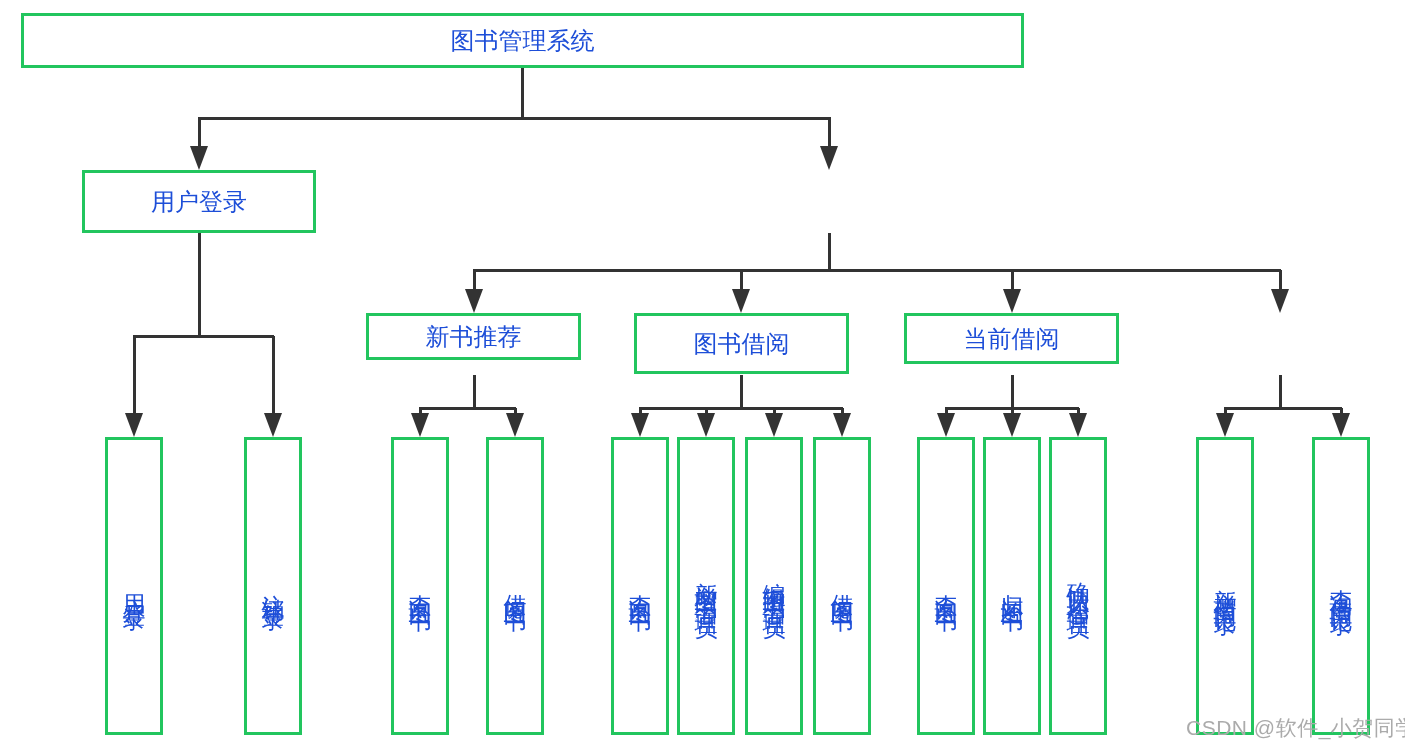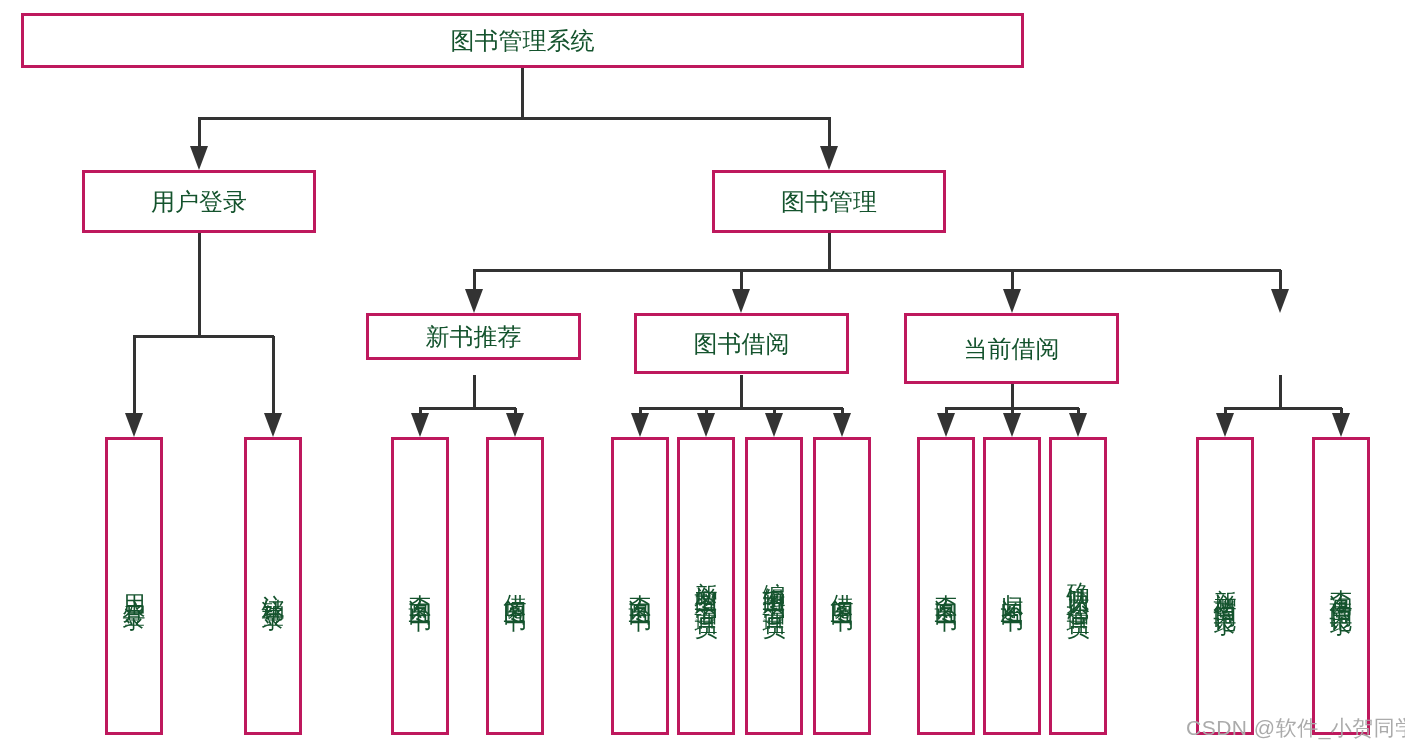--- a/index.html
+++ b/index.html
@@ -4,23 +4,23 @@
 <style>
   html,body{margin:0;padding:0;background:#ffffff;}
   body{width:1405px;height:747px;position:relative;overflow:hidden;
        font-family:"Liberation Sans","DejaVu Sans",sans-serif;}
   .canvas{position:absolute;left:0;top:0;width:1405px;height:747px;background:#ffffff;}
   .vline{position:absolute;width:3px;background:#333333;}
   .hline{position:absolute;height:3px;background:#333333;}
   .arrow{position:absolute;width:0;height:0;
          border-left:9px solid transparent;border-right:9px solid transparent;
          border-top:24px solid #333333;}
-  .node{position:absolute;box-sizing:border-box;border:3px solid #be185d;background:#ffffff;
+  .node{position:absolute;box-sizing:border-box;border:3px solid #22c55e;background:#ffffff;
         display:flex;align-items:center;justify-content:center;
-        color:#14532d;font-size:24px;white-space:nowrap;}
+        color:#1d4ed8;font-size:24px;white-space:nowrap;}
   .leaf{font-size:23px;}
   .leaf .vtext{writing-mode:vertical-rl;text-orientation:mixed;
                letter-spacing:5px;line-height:1;white-space:nowrap;}
   .watermark{position:absolute;left:1186px;top:714px;width:215px;
              color:#ababab;font-size:21px;letter-spacing:0.5px;
              white-space:nowrap;z-index:30;}
   #connectors div{z-index:1;}
   .node{z-index:10;}
 </style>
 </head>
@@ -83,31 +83,28 @@
       <div class="arrow" style="left: 1332px; top: 413px;"></div>
     </div>
 
   <div class="node" style="left:21px;top:13px;width:1003px;height:55px">
     <span>图书管理系统</span>
   </div>
 
   <div class="node" style="left:82px;top:170px;width:234px;height:63px">
     <span>用户登录</span>
   </div>
-  <div class="node" style="left:712px;top:170px;width:234px;height:63px">
-    <span>图书管理</span>
-  </div>
 
   <div class="node" style="left:366px;top:313px;width:215px;height:47px">
     <span>新书推荐</span>
   </div>
   <div class="node" style="left:634px;top:313px;width:215px;height:61px">
     <span>图书借阅</span>
   </div>
-  <div class="node" style="left:904px;top:313px;width:215px;height:71px">
+  <div class="node" style="left:904px;top:313px;width:215px;height:51px">
     <span>当前借阅</span>
   </div>
 
   <div class="node leaf" style="left:105px;top:437px;width:58px;height:298px">
     <span class="vtext">用户登录</span>
   </div>
   <div class="node leaf" style="left:244px;top:437px;width:58px;height:298px">
     <span class="vtext">注销登录</span>
   </div>
 

